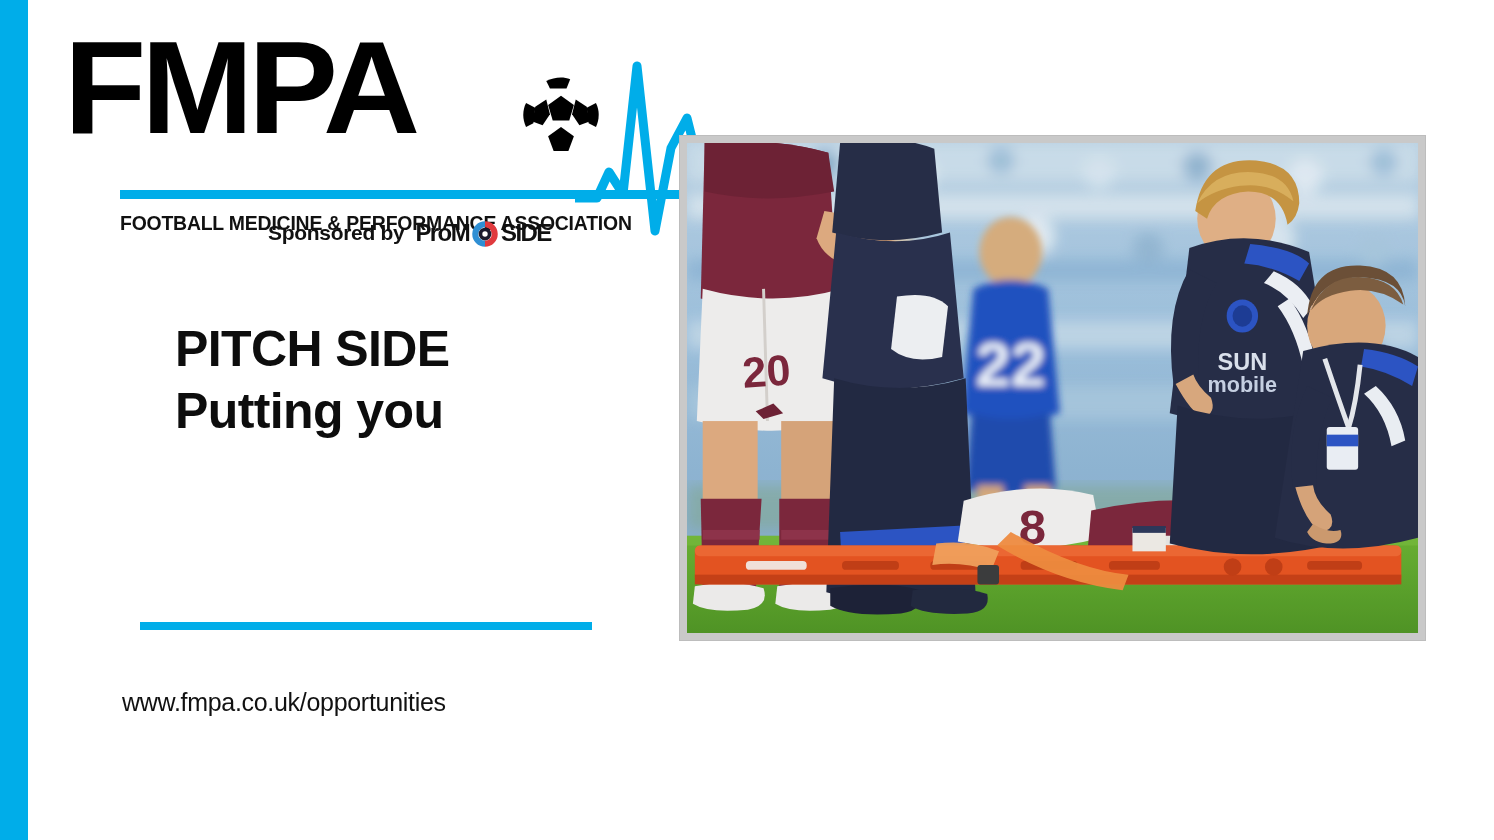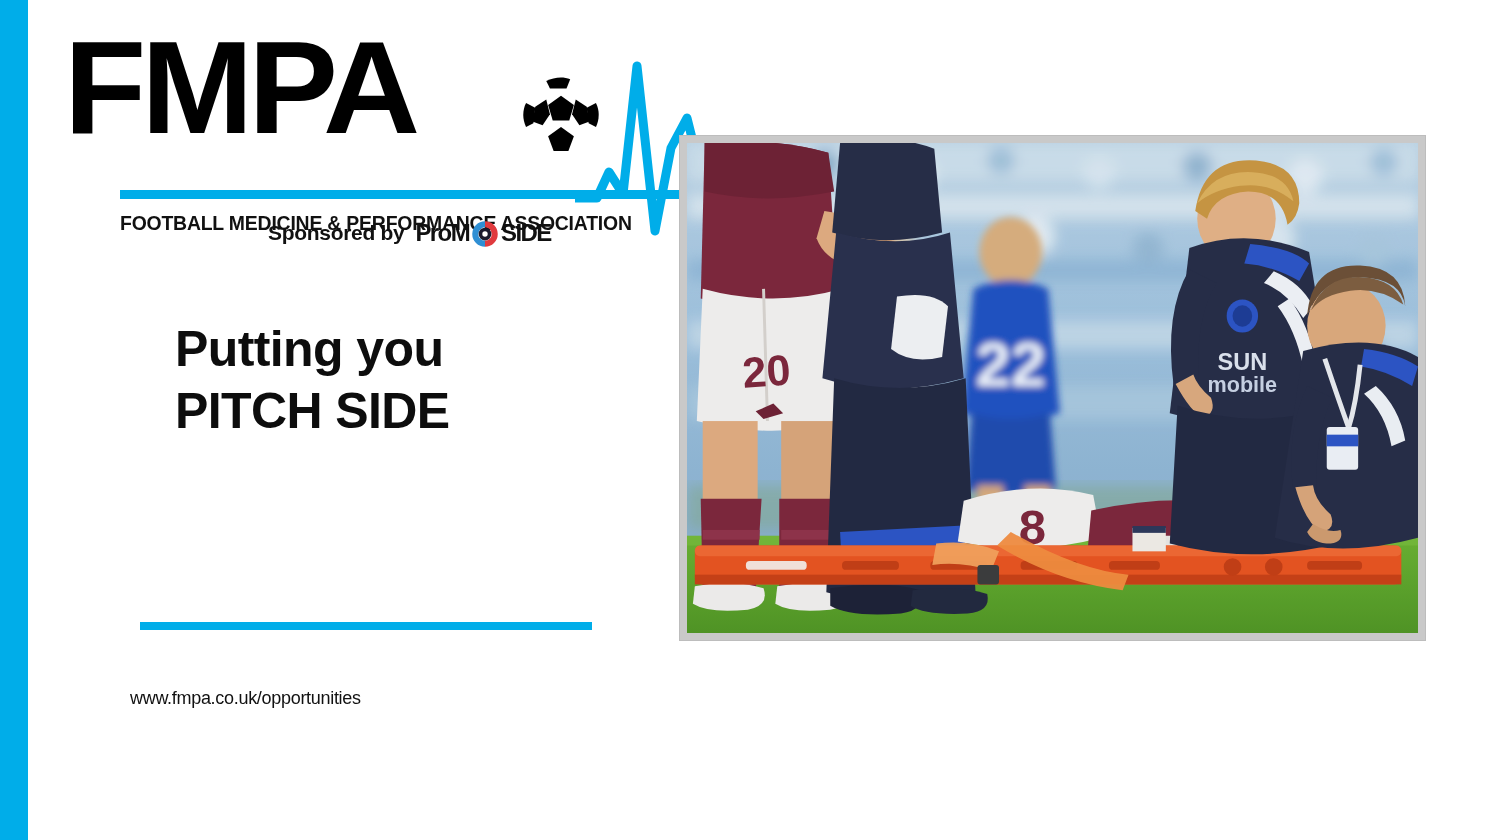--- a/index.html
+++ b/index.html
@@ -75,22 +75,22 @@
   #headline div { white-space:nowrap; }
 
   
   #divider {
     position:absolute; left:140px; top:622px;
     width:452px; height:8px; background:#00ade9;
   }
 
   
   #url-text {
-    position:absolute; left:130px; top:688px;
-    font-size:18px; color:#111; letter-spacing:-0.3px;
+    position:absolute; left:122px; top:688px;
+    font-size:25px; color:#111; letter-spacing:-0.3px;
   }
 
   
   #photo-frame {
     position:absolute; left:680px; top:136px;
     width:745px; height:504px;
     background:#c9c9c9;
     padding:7px;
     box-shadow:0 0 0 1px #bdbdbd;
   }
@@ -144,22 +144,22 @@
         <circle cx="20" cy="20" r="8.5" fill="#1a1a2e"></circle>
         <circle cx="20" cy="20" r="3.6" fill="#ffffff"></circle>
       </svg>
     </span>
 
     <span class="pm-part">SIDE</span>
   </span>
 </div>
 
 <div id="headline">
+  <div>PITCH SIDE</div>
   <div>Putting you</div>
-  <div>PITCH SIDE</div>
 </div>
 
 <div id="divider"></div>
 
 <div id="url-text">www.fmpa.co.uk/opportunities</div>
 
 <div id="photo-frame">
   <div id="photo">
     <svg viewBox="0 0 745 504" preserveAspectRatio="none">
       <defs>

